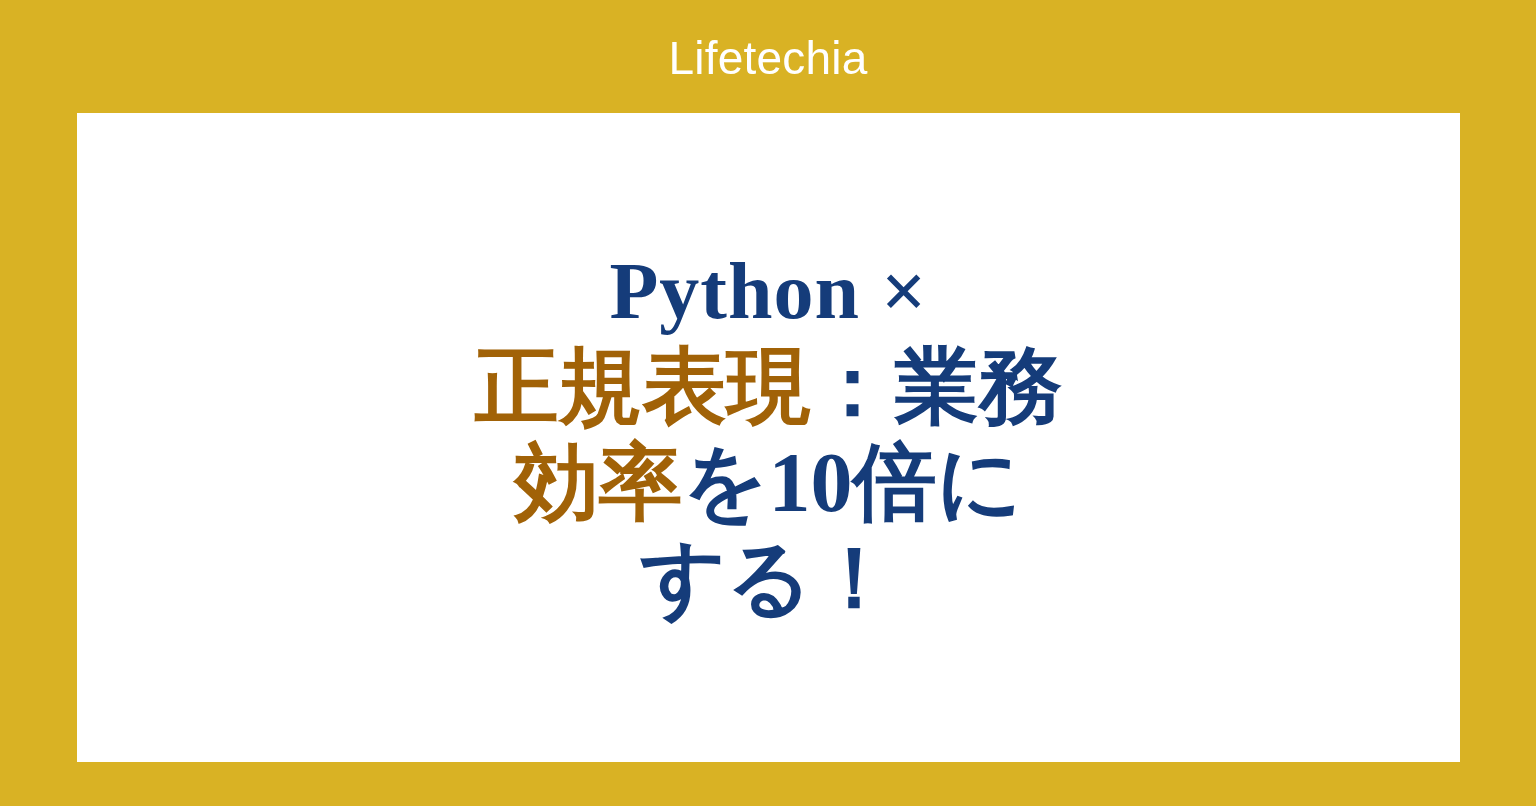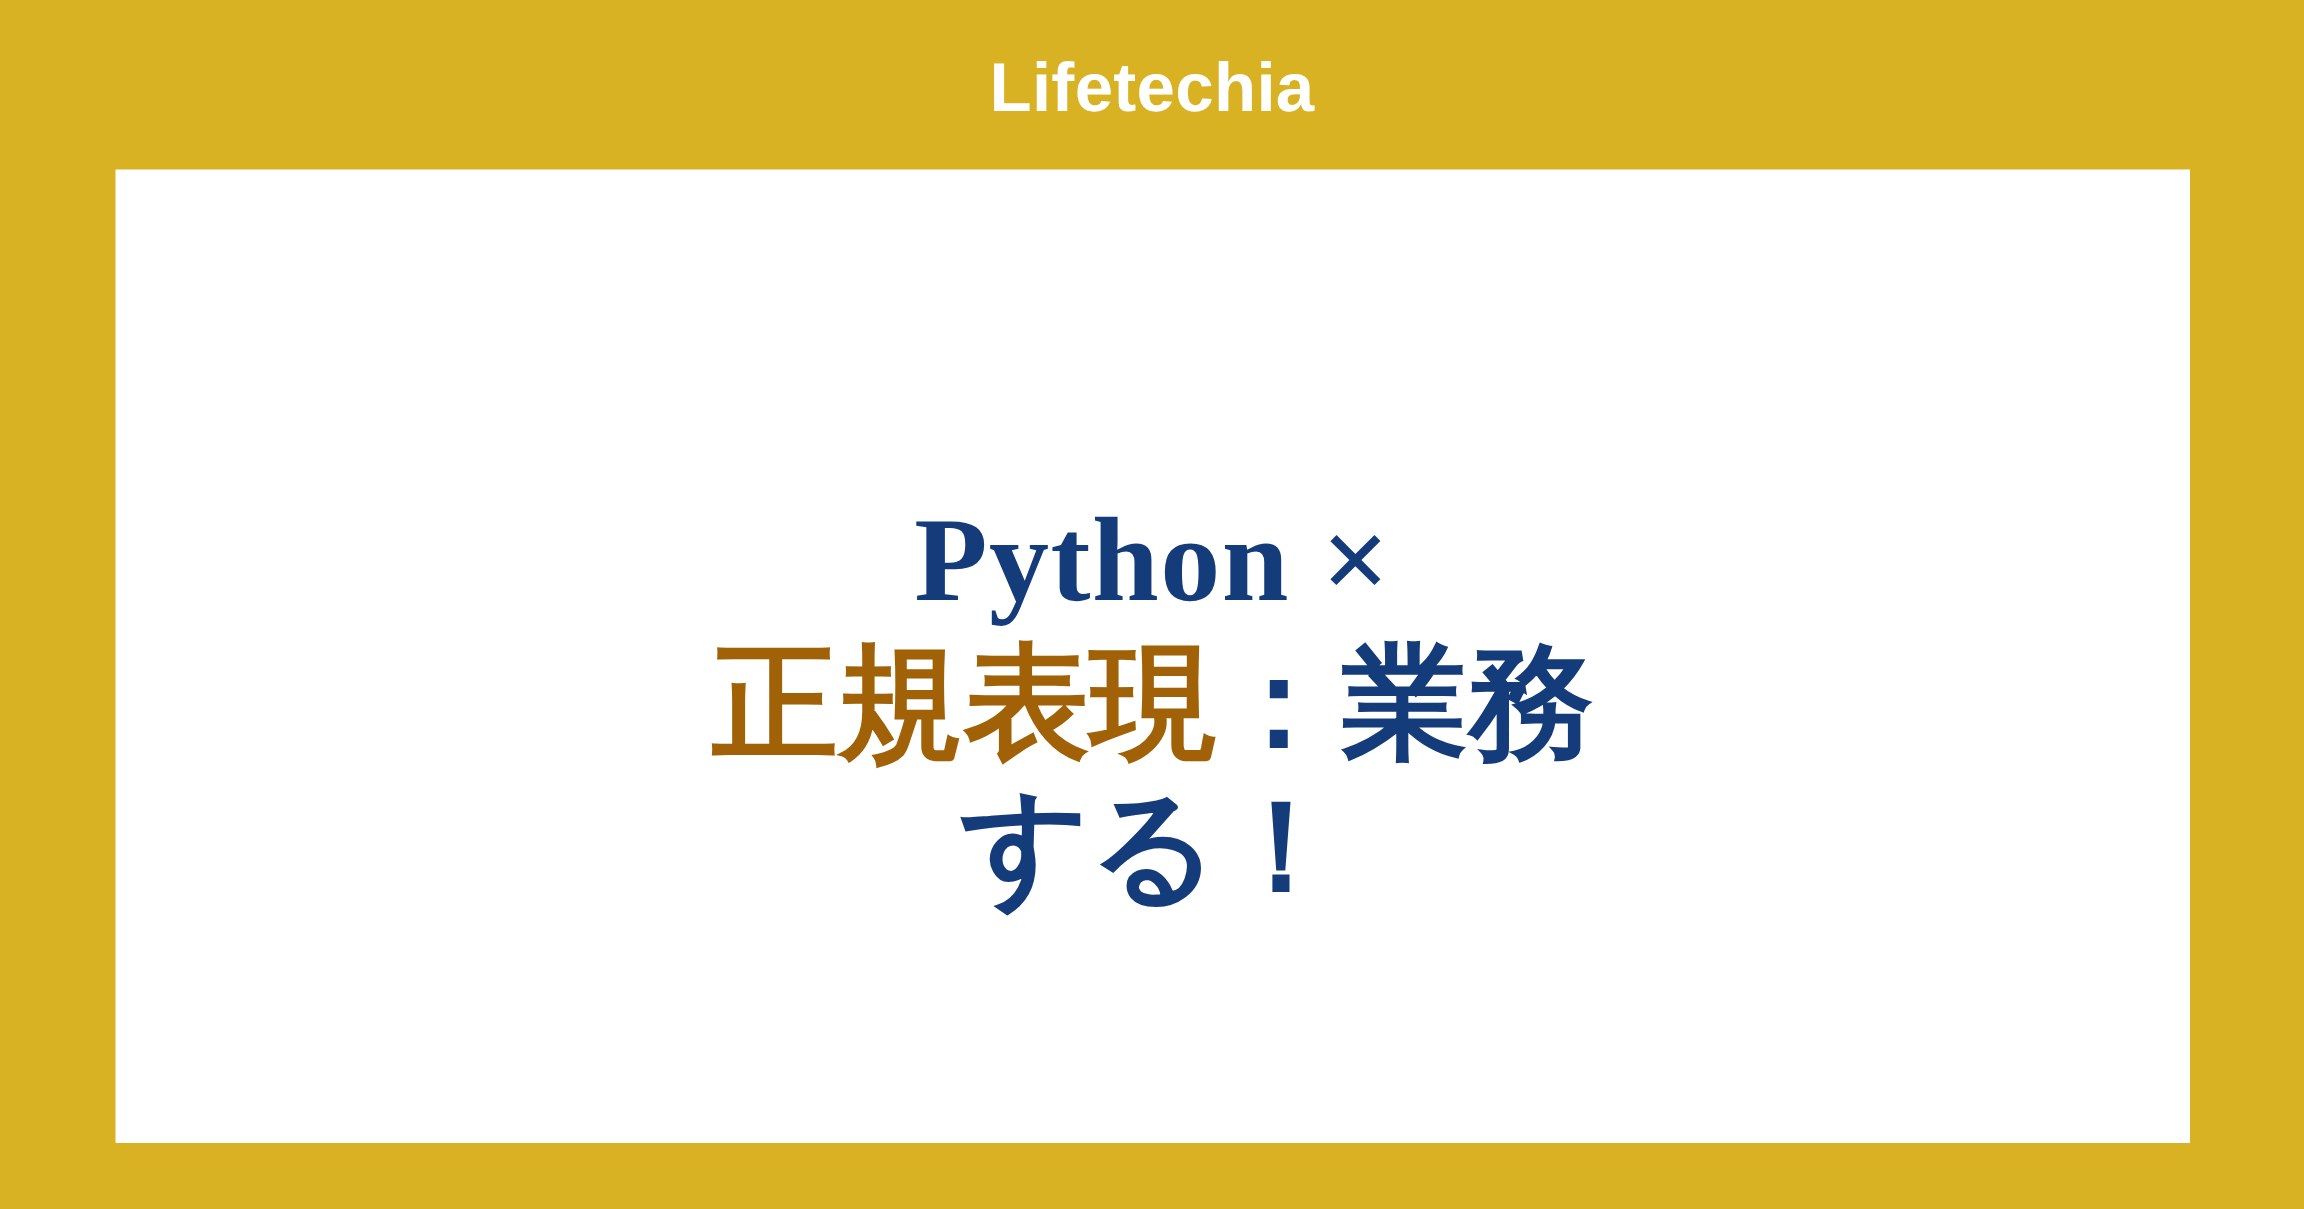--- a/index.html
+++ b/index.html
@@ -28,21 +28,21 @@
     width: 1536px;
     height: 113px;
     display: flex;
     align-items: center;
     justify-content: center;
   }
 
   #site-title {
     color: #ffffff;
     font-family: "Liberation Sans", sans-serif;
-    font-weight: bold;
+    font-weight: normal;
     font-size: 46px;
     letter-spacing: 0.2px;
     line-height: 1;
     white-space: nowrap;
     margin-top: 2px;
   }
 
   #content-card {
     position: absolute;
     left: 77px;
@@ -55,21 +55,20 @@
   #headline-block {
     position: absolute;
     left: 0;
     top: 0;
     width: 100%;
     height: 100%;
     display: flex;
     flex-direction: column;
     align-items: center;
     justify-content: center;
-    margin-top: 35px;
   }
 
   .headline-line {
     font-family: "Liberation Serif", "DejaVu Serif", serif;
     font-weight: bold;
     font-size: 82px;
     line-height: 96px;
     white-space: nowrap;
     text-align: center;
     color: #153c7a;
@@ -104,20 +103,23 @@
       <div id="headline-stack">
 
         <div class="headline-line headline-line-1">
           <span class="seg-navy">Python ×</span>
         </div>
 
         <div class="headline-line headline-line-2">
           <span class="seg-orange">正規表現</span><span class="seg-navy">：業務</span>
         </div>
 
+        <div class="headline-line headline-line-3">
+          <span class="seg-orange">効率</span><span class="seg-navy">を10倍に</span>
+        </div>
 
         <div class="headline-line headline-line-4">
           <span class="seg-navy">する！</span>
         </div>
 
       </div>
     </div>
   </div>
 
 </div>

